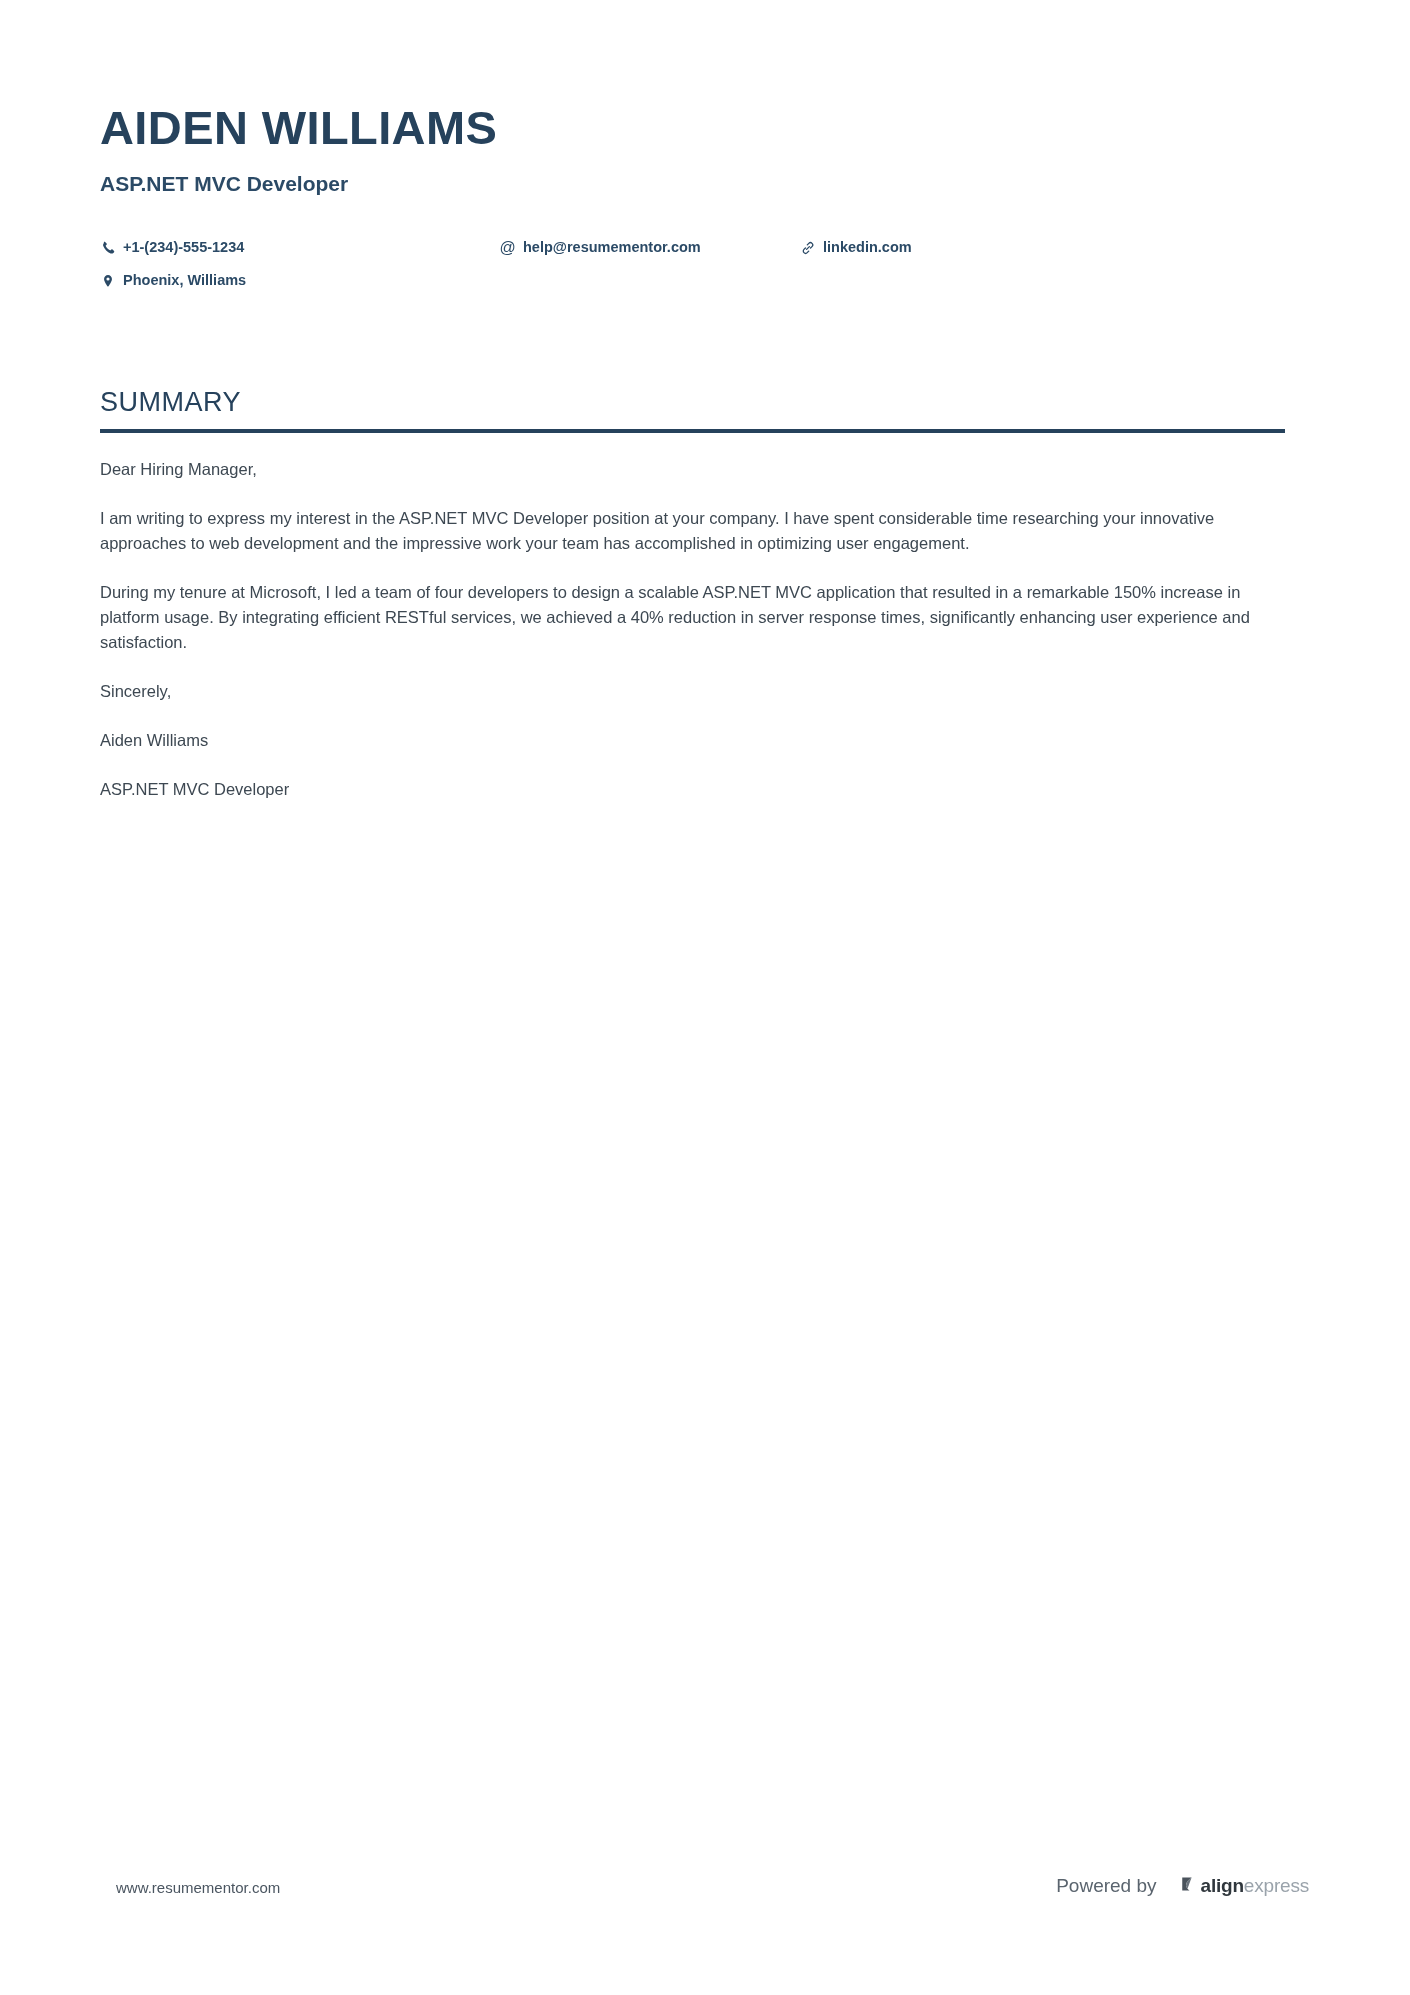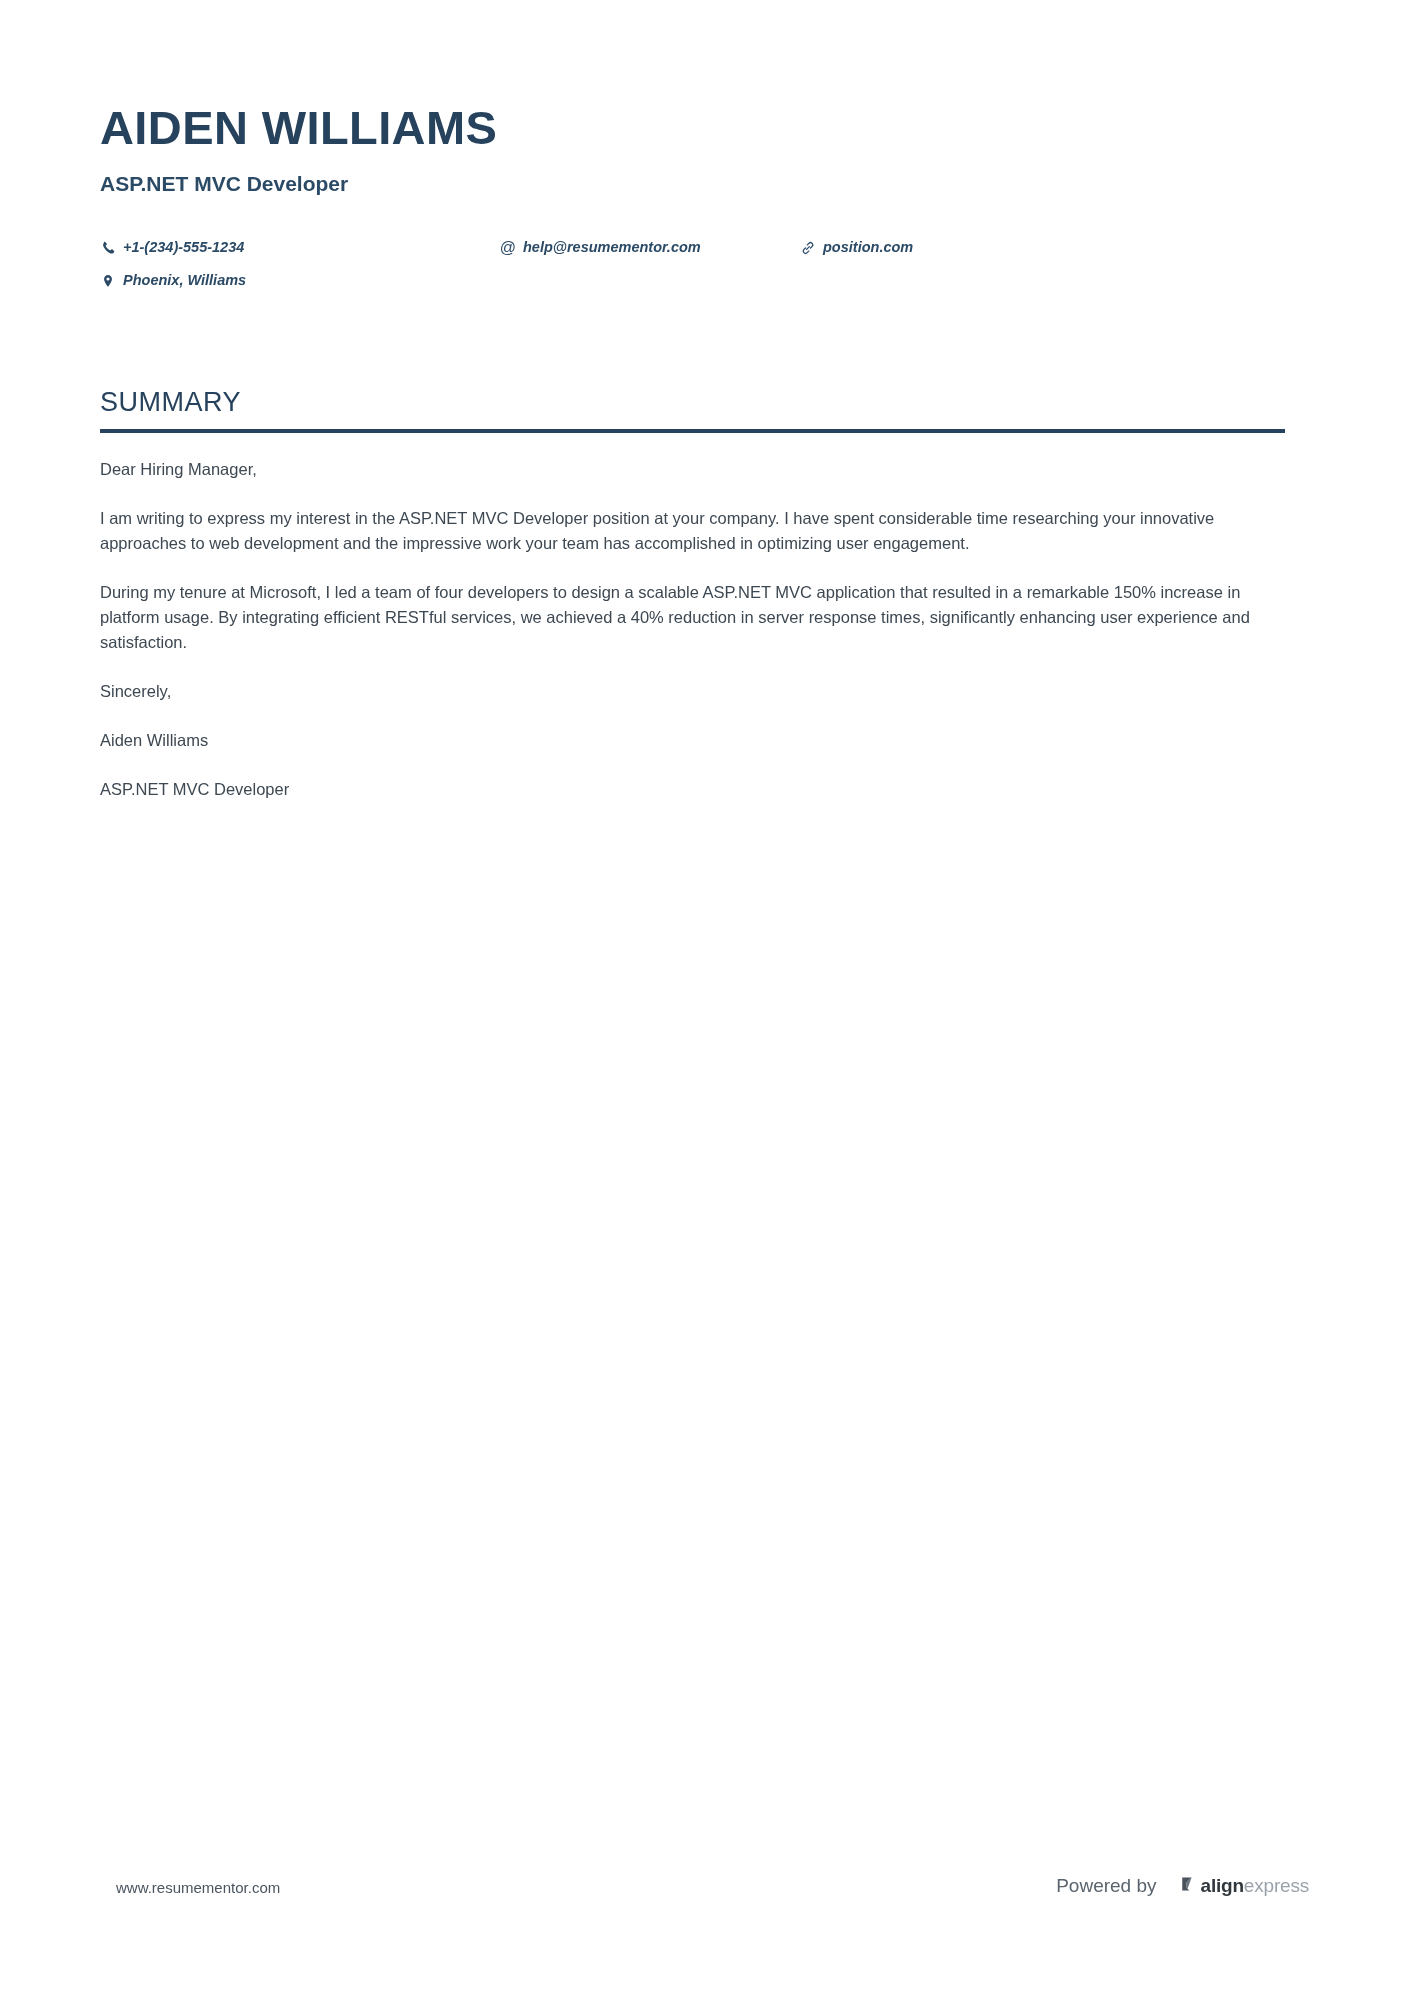--- a/index.html
+++ b/index.html
@@ -50,21 +50,20 @@
   
   .contact-block {
     position: absolute;
     left: 100px;
     top: 240px;
     width: 1185px;
   }
   .contact-row {
     position: relative;
     height: 29px;
-    font-style: italic;
   }
   .contact-item {
     position: absolute;
     display: flex;
     align-items: center;
     gap: 8px;
     font-size: 14.5px;
     font-weight: 700;
     color: #2b4a66;
     white-space: nowrap;
@@ -199,21 +198,21 @@
       </div>
 
       <div class="contact-item col3">
         <span class="c-icon">
           <svg viewBox="0 0 16 16" width="14" height="14" fill="none" stroke="currentColor" stroke-width="1.5" stroke-linecap="round" aria-hidden="true">
             <path d="M6.4 9.6 9.6 6.4"></path>
             <path d="M7.2 4.4 8.9 2.7a2.6 2.6 0 0 1 3.7 3.7l-1.7 1.7"></path>
             <path d="M8.8 11.6 7.1 13.3a2.6 2.6 0 0 1-3.7-3.7l1.7-1.7"></path>
           </svg>
         </span>
-        <span>position.com</span>
+        <span>linkedin.com</span>
       </div>
 
     </div>
 
     <div class="contact-row" style="margin-top:4px;">
       <div class="contact-item col1">
         <span class="c-icon">
           <svg viewBox="0 0 16 16" width="14" height="14" fill="currentColor" aria-hidden="true">
             <path d="M8 1.2c-2.5 0-4.5 2-4.5 4.5 0 3.3 4 8.4 4.2 8.6.1.2.4.2.6 0 .2-.2 4.2-5.3 4.2-8.6 0-2.5-2-4.5-4.5-4.5zm0 6.3a1.8 1.8 0 1 1 0-3.6 1.8 1.8 0 0 1 0 3.6z"></path>
           </svg>

